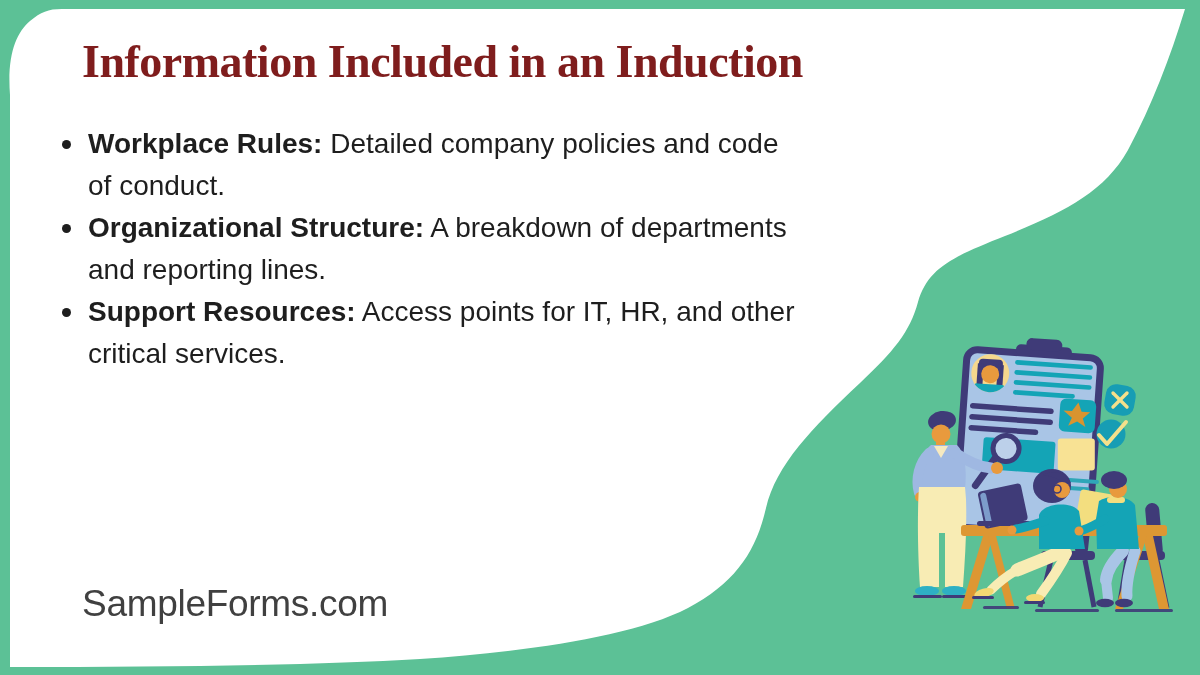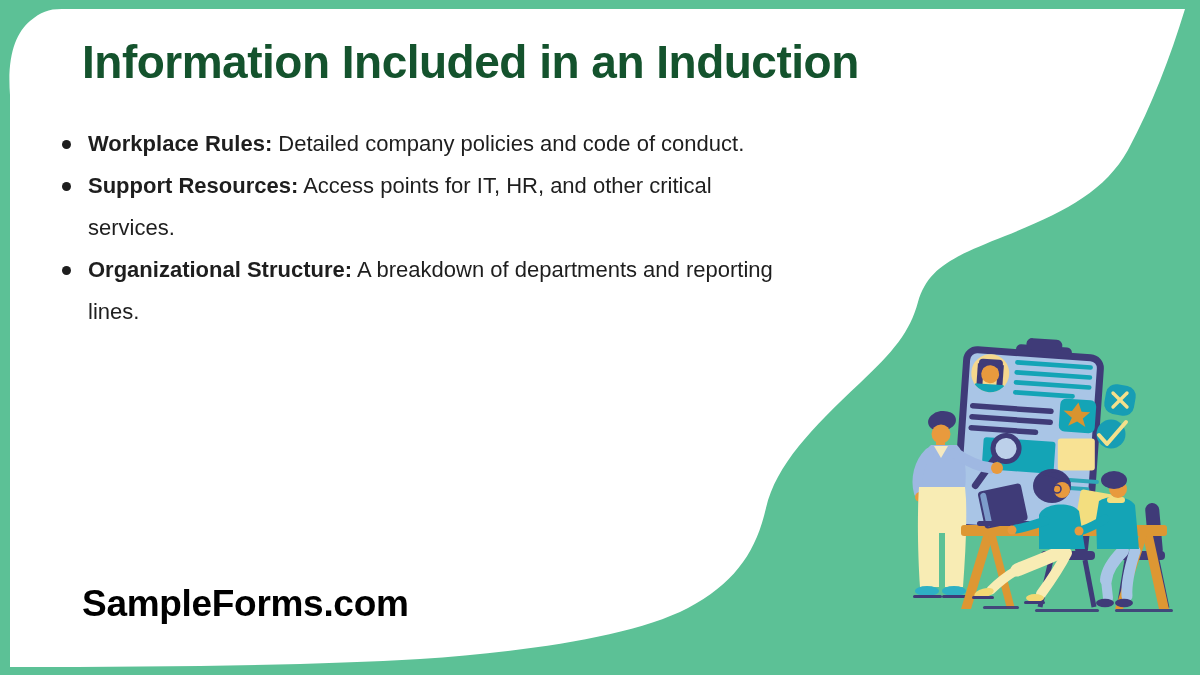--- a/index.html
+++ b/index.html
@@ -5,35 +5,35 @@
   html,body{margin:0;padding:0;}
   body{
     width:1200px;height:675px;position:relative;overflow:hidden;
     background:#5CC196;
     font-family:"Liberation Sans", sans-serif;
   }
   .blob{position:absolute;left:0;top:0;width:1200px;height:675px;}
   .content{position:absolute;left:82px;top:36px;width:730px;z-index:2;}
   .title{
     margin:0;font-size:46px;font-weight:800;letter-spacing:-0.5px;
-    color:#14532d;line-height:1.15;white-space:nowrap;
+    color:#7f1d1d;line-height:1.15;white-space:nowrap;font-family:Liberation Serif, serif;
   }
   ul.points{
     margin:34px 0 0 0;padding:0 0 0 6px;list-style:none;
-    width:712px;font-size:22px;line-height:42px;color:#1E1E1E;
+    width:712px;font-size:28px;line-height:42px;color:#1E1E1E;
   }
   ul.points li{position:relative;margin:0;}
   ul.points li::before{
     content:"";position:absolute;left:-26px;top:17px;width:9px;height:9px;
     border-radius:50%;background:#1E1E1E;
   }
   ul.points .b{font-weight:700;}
   .brand{
     position:absolute;left:82px;top:583px;z-index:2;
-    font-size:37px;font-weight:700;color:#000000;letter-spacing:-0.3px;
+    font-size:37px;font-weight:400;color:#404040;letter-spacing:-0.3px;
   }
   .illu{position:absolute;left:893px;top:337px;width:310px;height:285px;z-index:3;}
 </style>
 </head>
 <body>
 
 <svg class="blob" viewBox="0 0 1200 675" aria-hidden="true">
   <path fill="#FFFFFF" d="
     M 62,9
     L 1185,9
@@ -51,24 +51,24 @@
     Z"></path>
 </svg>
 
 <div class="content">
   <h1 class="title">Information Included in an Induction</h1>
   <ul class="points">
     <li>
       <span class="b">Workplace Rules:</span><span> Detailed company policies and code of conduct.</span>
     </li>
     <li>
-      <span class="b">Support Resources:</span><span> Access points for IT, HR, and other critical services.</span>
+      <span class="b">Organizational Structure:</span><span> A breakdown of departments and reporting lines.</span>
     </li>
     <li>
-      <span class="b">Organizational Structure:</span><span> A breakdown of departments and reporting lines.</span>
+      <span class="b">Support Resources:</span><span> Access points for IT, HR, and other critical services.</span>
     </li>
   </ul>
 </div>
 
 <div class="brand">SampleForms.com</div>
 
 <svg class="illu" viewBox="0 0 310 285" aria-hidden="true">
   <defs>
     <clipPath id="avclip">
         <circle cx="92" cy="39" r="19"></circle>

